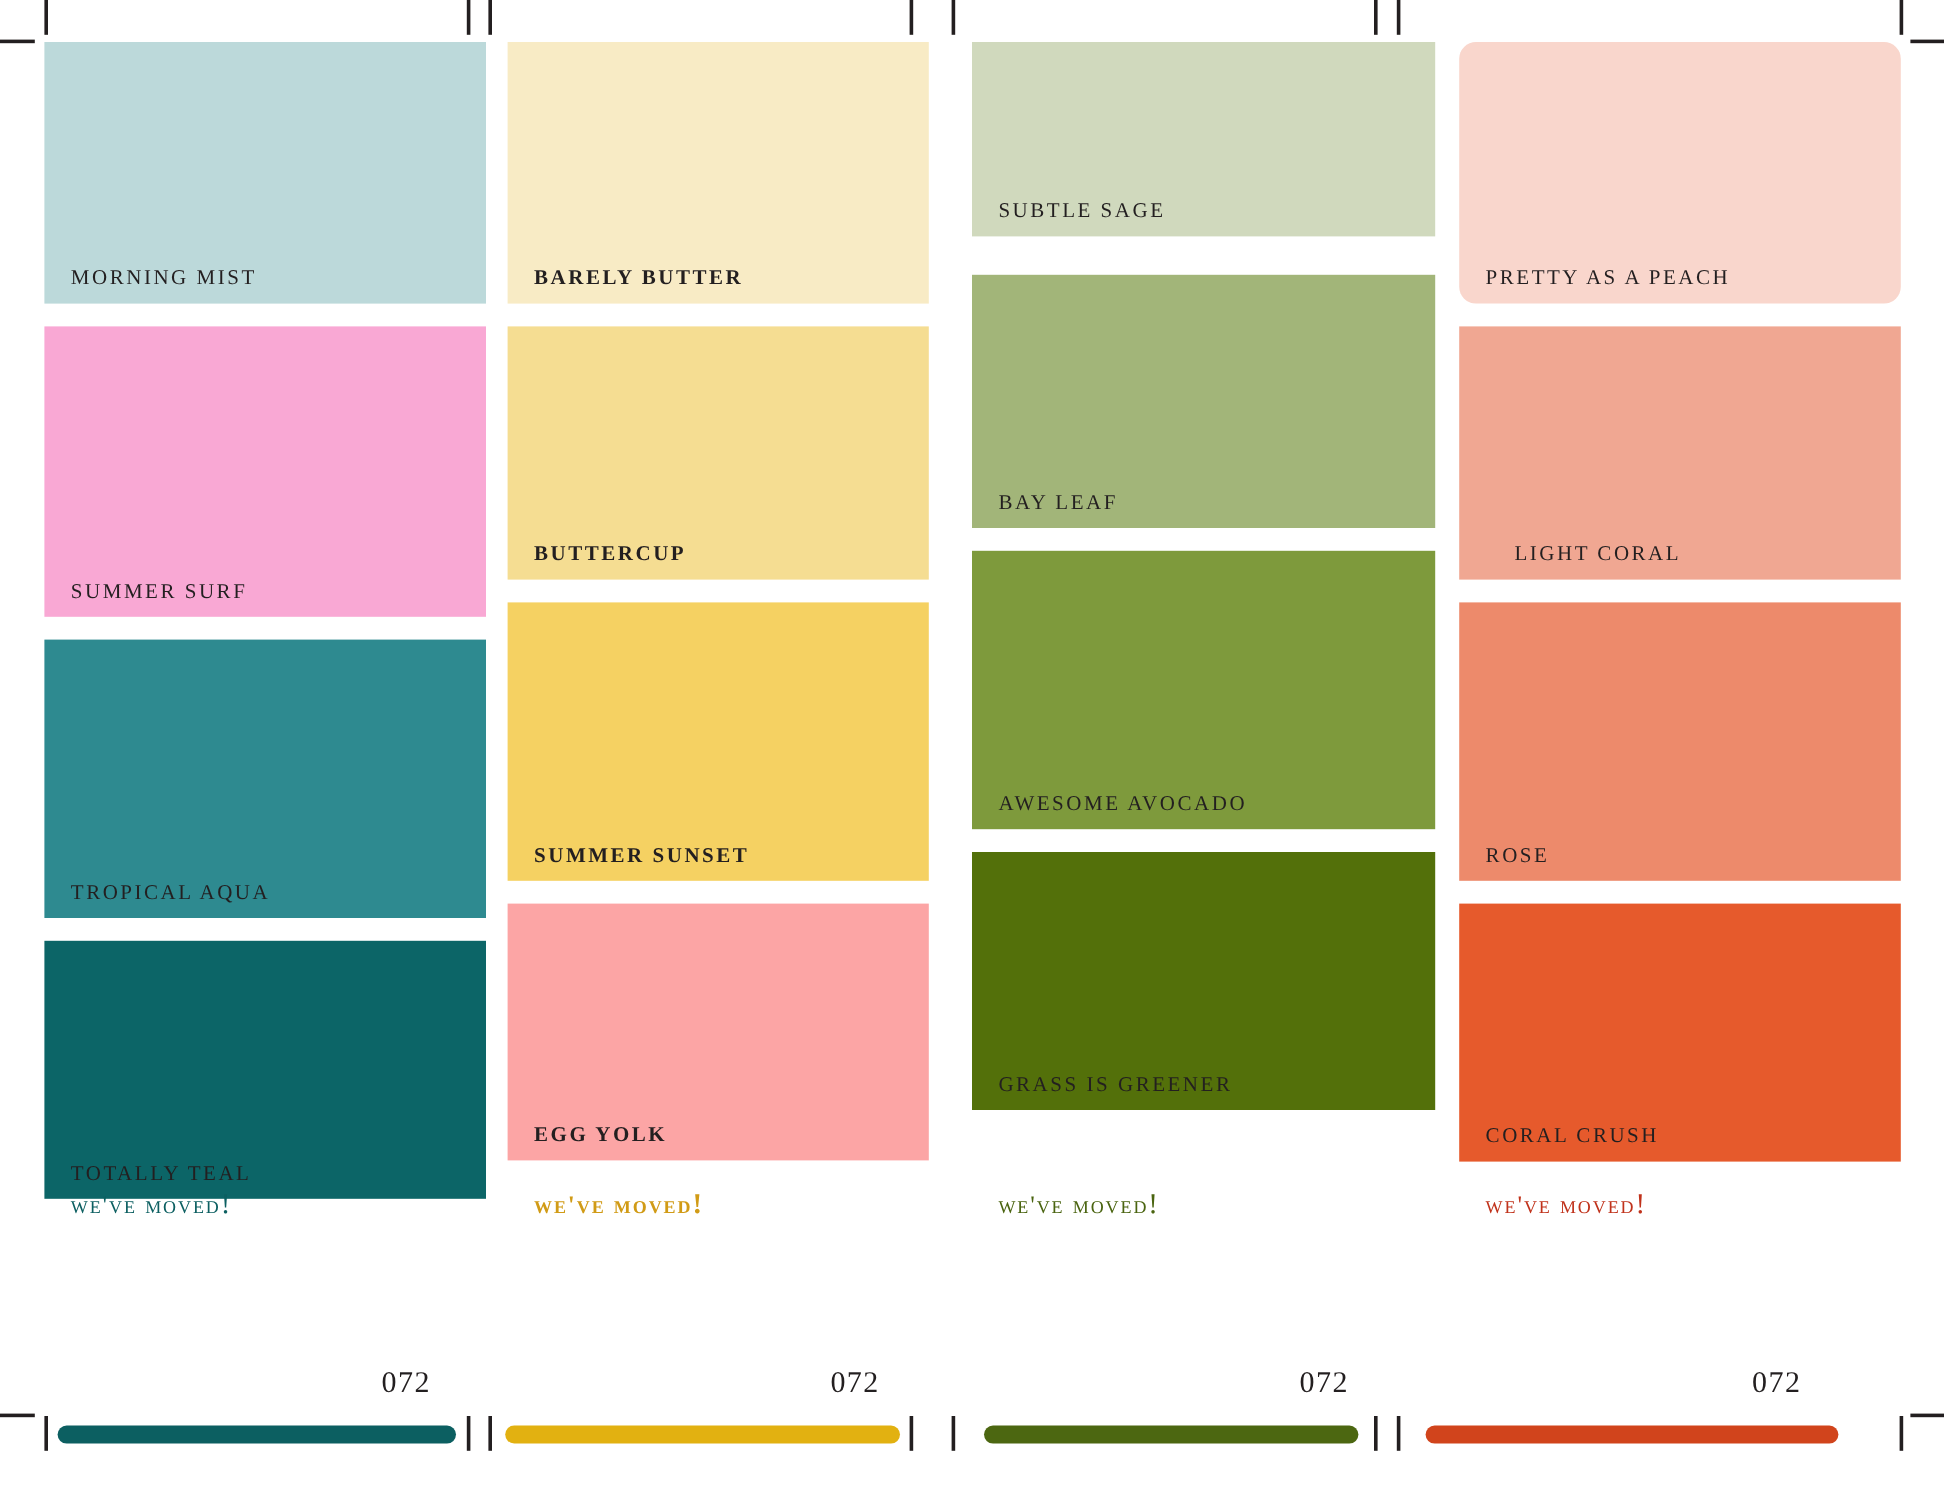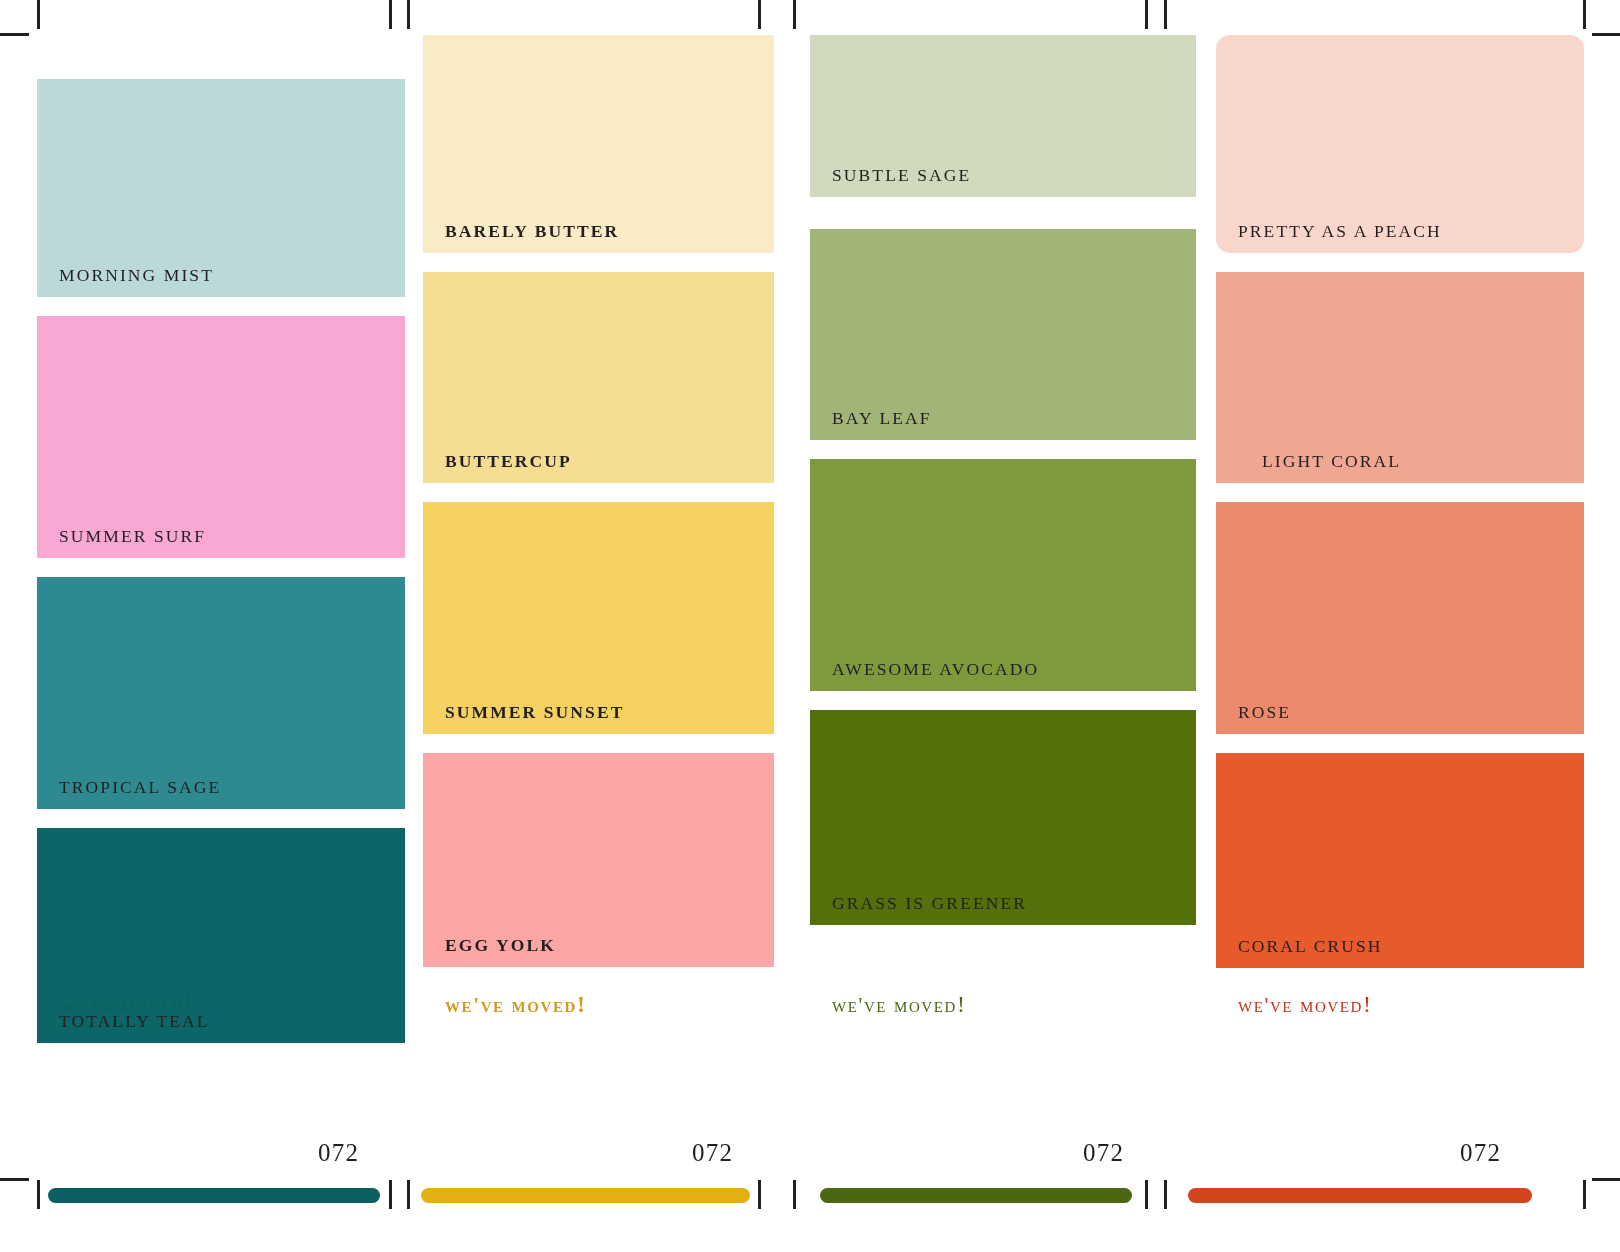--- a/index.html
+++ b/index.html
@@ -125,30 +125,30 @@
       <div class="crop-mark crop-v" style="left: 1164px; top: 1180px; background: rgb(35, 31, 32);"></div>
       <div class="crop-mark crop-v" style="left: 1583px; top: 1180px; background: rgb(35, 31, 32);"></div>
       <div class="crop-mark crop-h" style="left: 0px; top: 33px; background: rgb(35, 31, 32);"></div>
       <div class="crop-mark crop-h" style="left: 1592px; top: 33px; background: rgb(35, 31, 32);"></div>
       <div class="crop-mark crop-h" style="left: 0px; top: 1178px; background: rgb(35, 31, 32);"></div>
       <div class="crop-mark crop-h" style="left: 1592px; top: 1178px; background: rgb(35, 31, 32);"></div>
     </div>
 
   <div class="panels" id="panels-root">
       <div class="panel panel-1">
-        <div class="swatch" style="height: 218px; background: rgb(188, 217, 218); margin-top: 44px;">
+        <div class="swatch" style="height: 218px; background: rgb(188, 217, 218);">
           <span class="swatch-label" style="color: rgb(35, 31, 32);">MORNING MIST</span>
         </div>
         <div class="swatch-gap"></div>
         <div class="swatch" style="height: 242px; background: #f9a8d4;">
           <span class="swatch-label" style="color: rgb(35, 31, 32);">SUMMER SURF</span>
         </div>
         <div class="swatch-gap"></div>
         <div class="swatch" style="height: 232px; background: rgb(46, 138, 144);">
-          <span class="swatch-label" style="color: rgb(35, 31, 32);">TROPICAL SAGE</span>
+          <span class="swatch-label" style="color: rgb(35, 31, 32);">TROPICAL AQUA</span>
         </div>
         <div class="swatch-gap"></div>
         <div class="swatch" style="height: 215px; background: rgb(12, 101, 103);">
           <span class="swatch-label" style="color: rgb(35, 31, 32);">TOTALLY TEAL</span>
         </div>
         <div class="moved" style="color: rgb(12, 95, 97); top: 957px;"><span>WE'VE MOVED</span><span class="bang">!</span></div>
       </div>
       <div class="folio" style="left: 318px; top: 1140px;">072</div>
       <div class="spine-bar" style="left: 48px; width: 332px; top: 1188px; background: rgb(12, 95, 97);"></div>
       <div class="panel panel-2">

